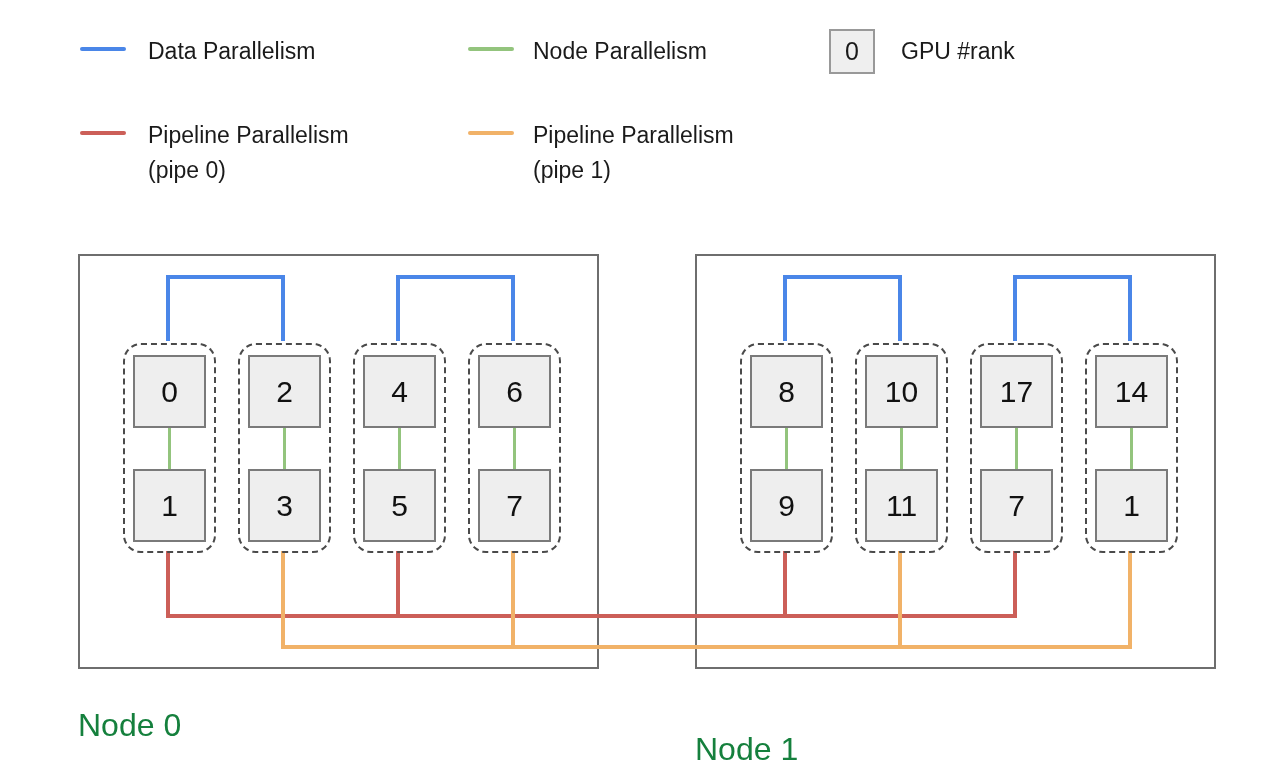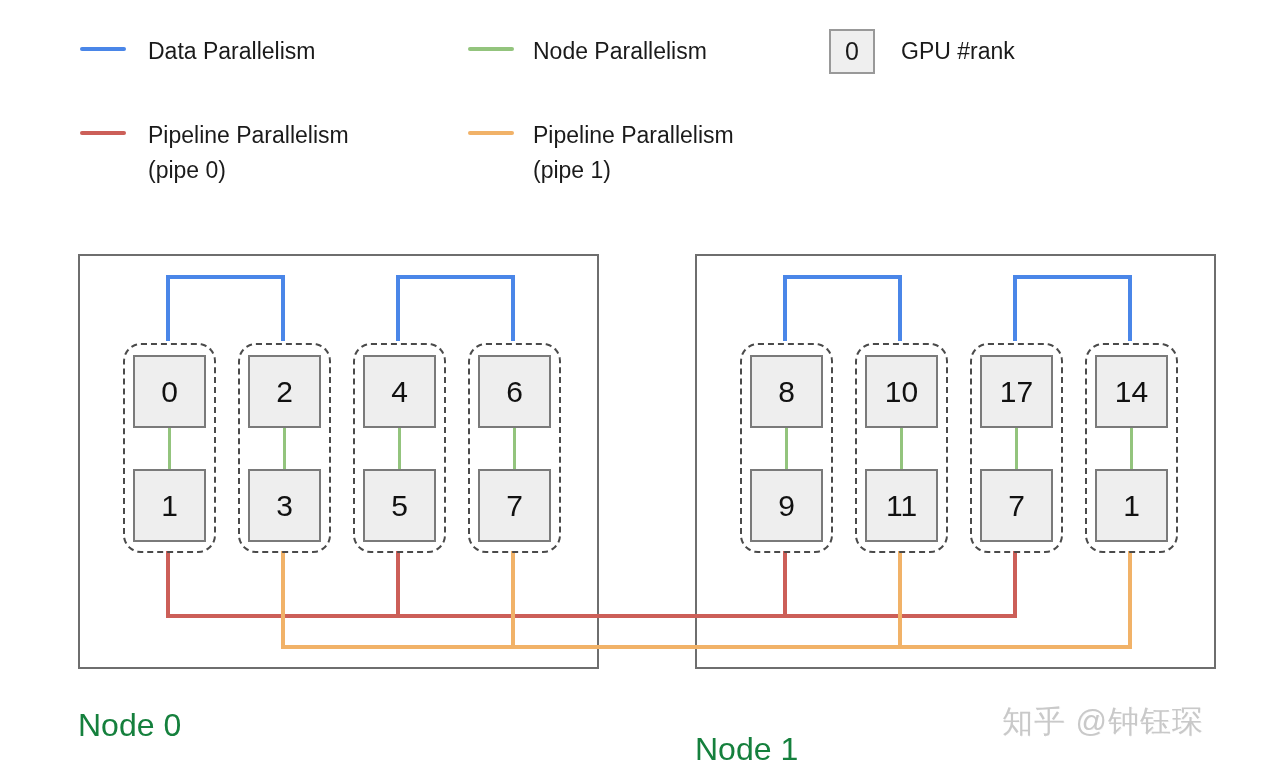--- a/index.html
+++ b/index.html
@@ -234,15 +234,14 @@
   <div class="pipe-h pipe0"></div>
 
   <div class="pipe-v pipe1" style="left:281px;"></div>
   <div class="pipe-v pipe1" style="left:511px;"></div>
   <div class="pipe-v pipe1" style="left:898px;"></div>
   <div class="pipe-v pipe1" style="left:1128px;"></div>
   <div class="pipe-h pipe1"></div>
 
   <div class="node-label n0">Node 0</div>
   <div class="node-label n1">Node 1</div>
-  <div class="watermark">知乎 @钟钰琛</div>
 
 </div>
 
 </body></html>

